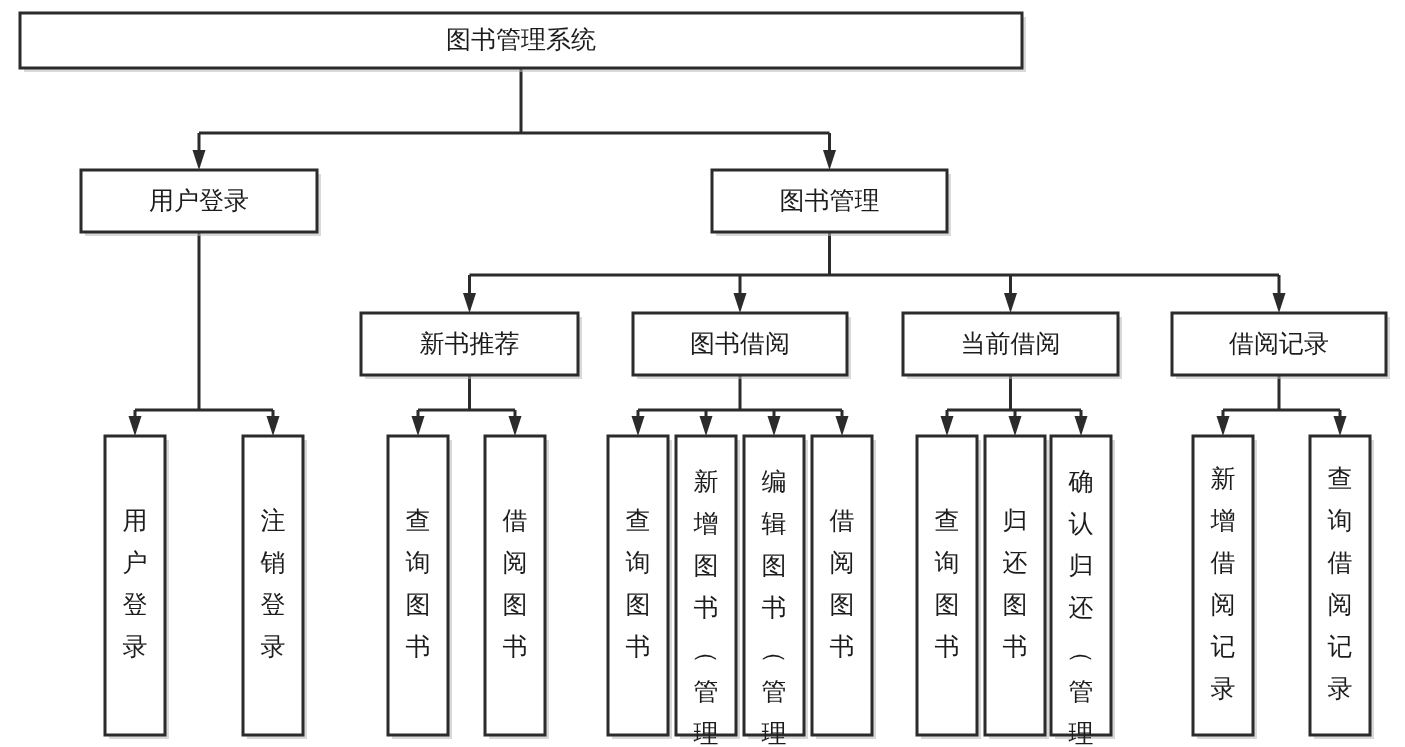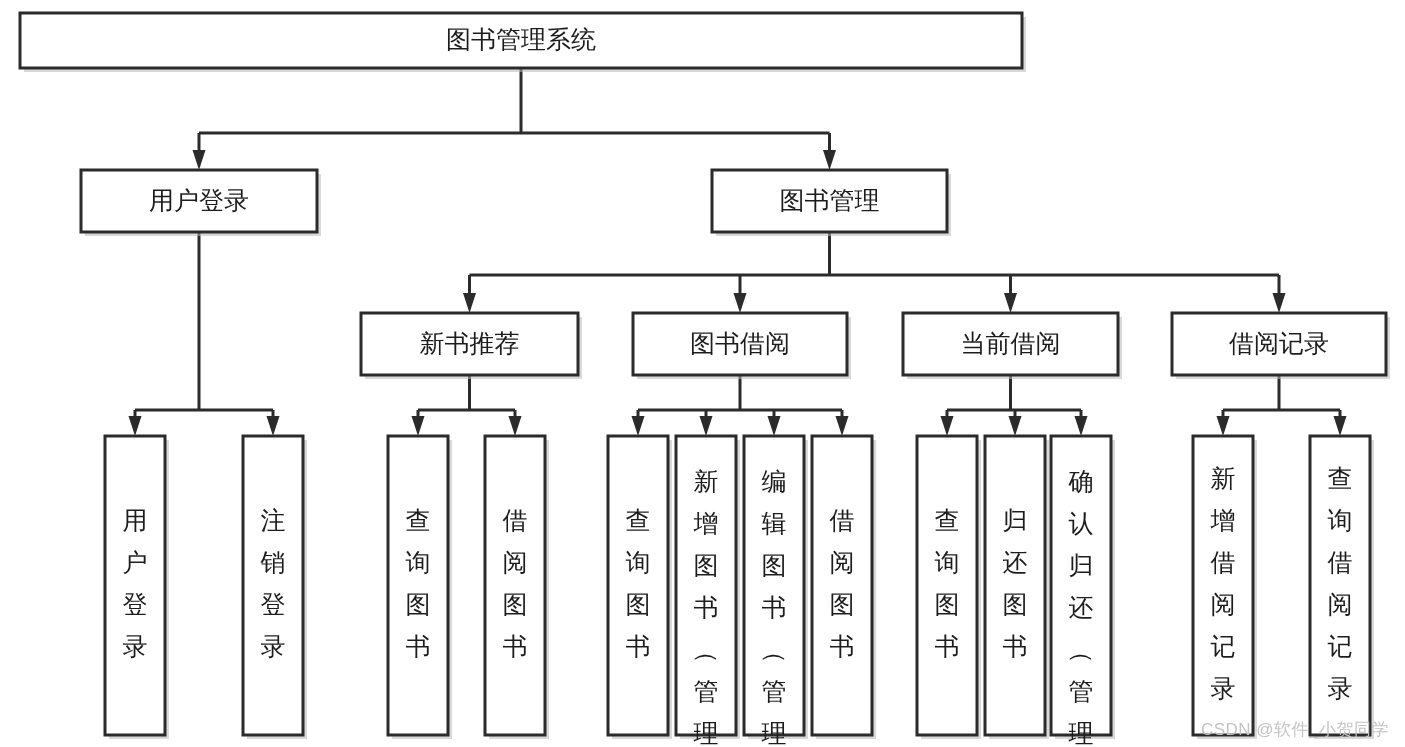--- a/index.html
+++ b/index.html
@@ -328,15 +328,14 @@
             <text class="node-label-v-char" x="1340" y="522.5">询</text>
             <text class="node-label-v-char" x="1340" y="564.5">借</text>
             <text class="node-label-v-char" x="1340" y="606.5">阅</text>
             <text class="node-label-v-char" x="1340" y="648.5">记</text>
             <text class="node-label-v-char" x="1340" y="690.5">录</text>
           </g>
         </g>
       </g>
   </svg>
 
-  <div class="watermark">CSDN @软件_小贺同学</div>
 
 </div>
 
 </body></html>

